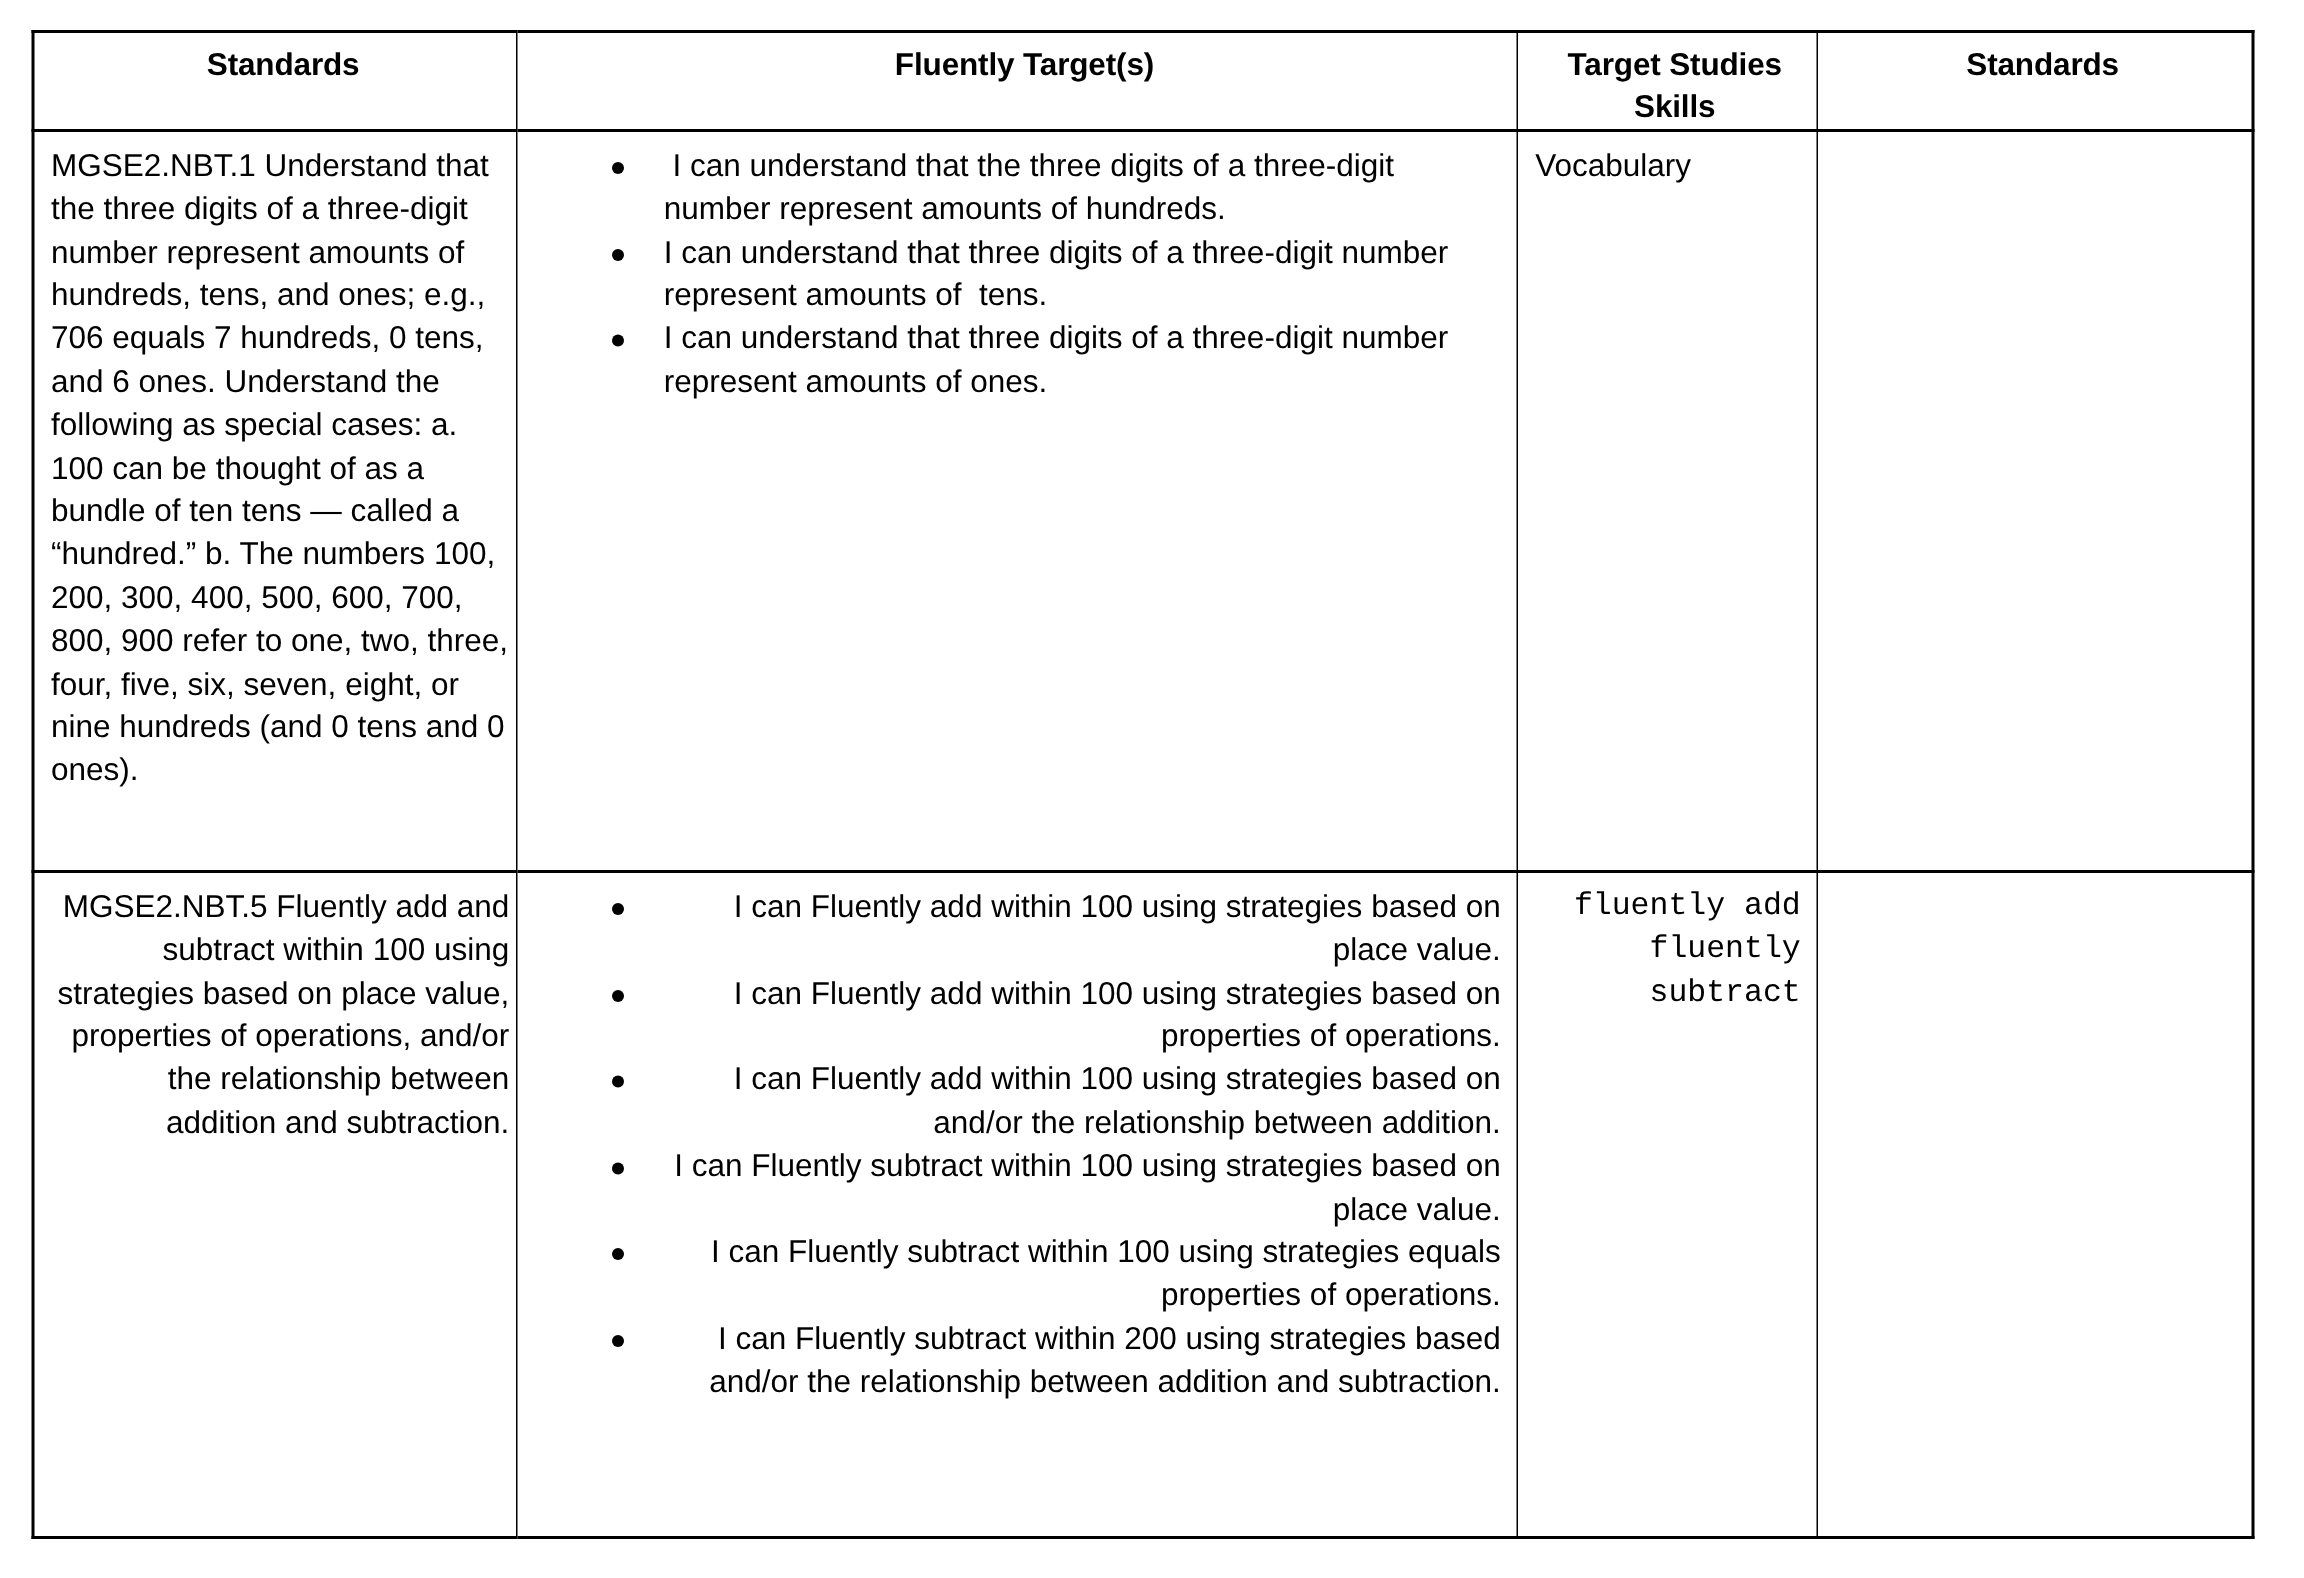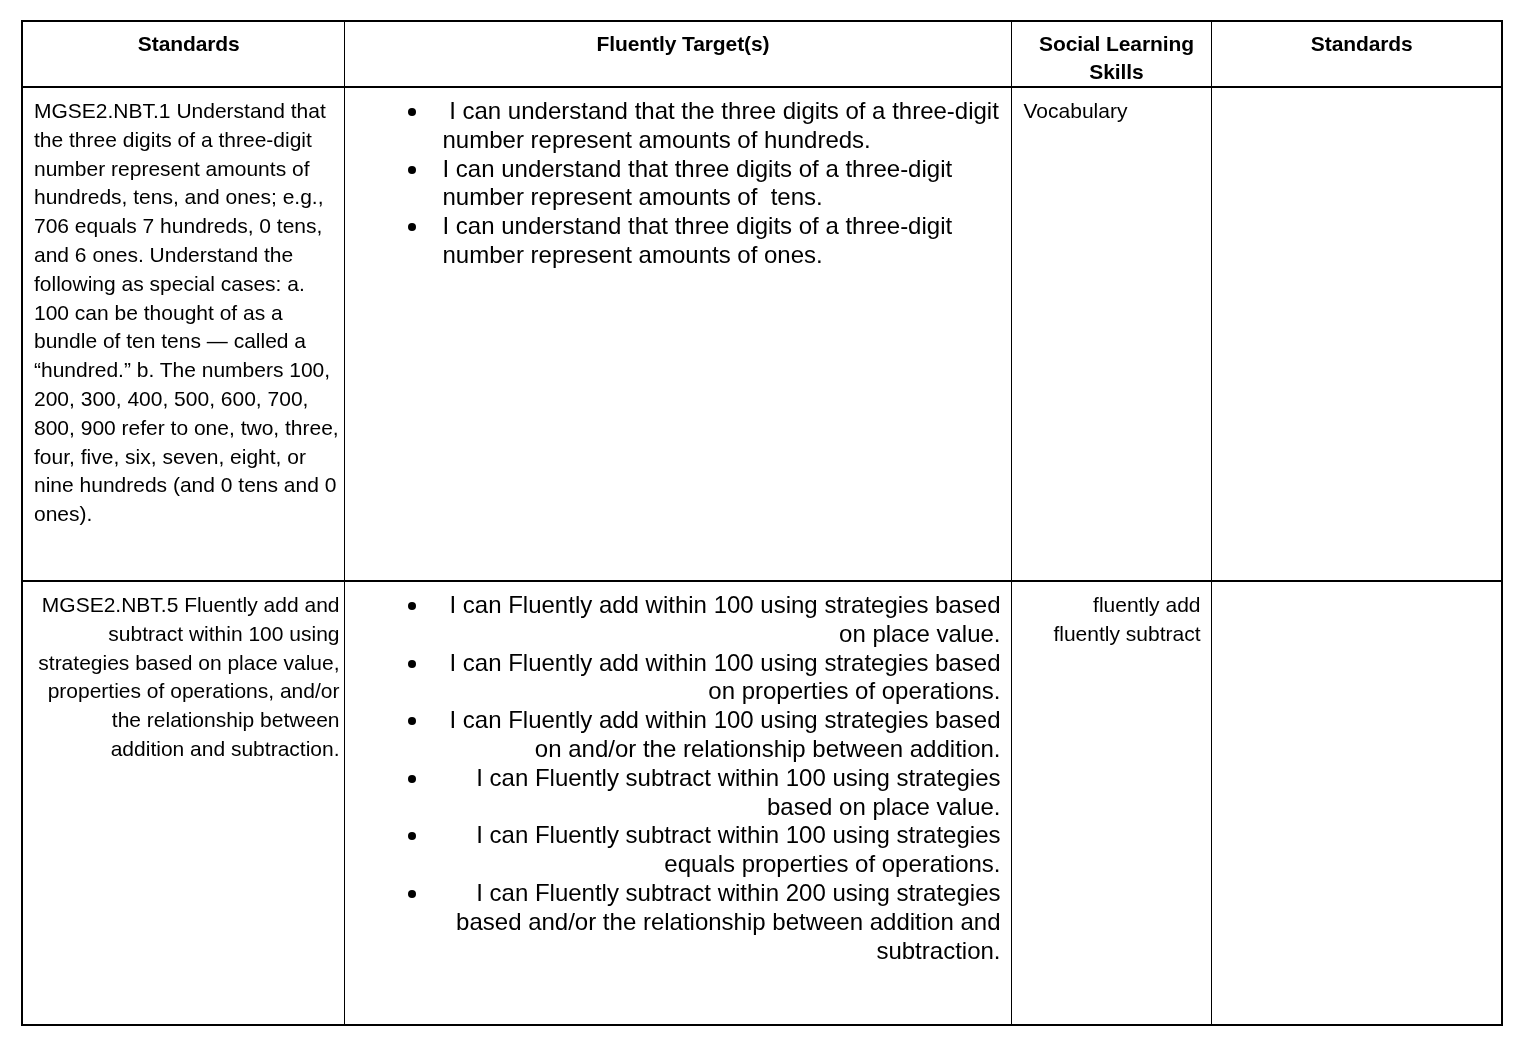--- a/index.html
+++ b/index.html
@@ -91,21 +91,21 @@
   
   ul.target-list {
     margin: 0;
     padding: 0;
     list-style: none;
   }
   ul.target-list li {
     position: relative;
     padding-left: 87px;
     margin: 0 0 0 0;
-    font-size: 24px;
+    font-size: 21px;
     line-height: 28.8px;
     text-indent: 0;
   }
   ul.target-list li .bullet-dot {
     position: absolute;
     left: 52px;
     top: 11px;
     width: 8px;
     height: 8px;
     background: #000000;
@@ -133,21 +133,21 @@
 
     <thead>
       <tr class="header-row">
         <th class="first-th">
           <div class="header-cell-inner">Standards</div>
         </th>
         <th>
           <div class="header-cell-inner">Fluently Target(s)</div>
         </th>
         <th>
-          <div class="header-cell-inner" style="white-space: pre-line;">Social Learning
+          <div class="header-cell-inner" style="white-space: pre-line;">Target Studies
 Skills</div>
         </th>
         <th class="last-th">
           <div class="header-cell-inner">Standards</div>
         </th>
       </tr>
     </thead>
 
     <tbody>
 
@@ -209,21 +209,21 @@
                 <span class="li-text"> I can Fluently subtract within 100 using strategies equals properties of operations.</span>
               </li>
               <li>
                 <span class="bullet-dot"></span>
                 <span class="li-text">I can Fluently subtract within 200 using strategies based and/or the relationship between addition and subtraction.</span>
               </li>
             </ul>
           </div>
         </td>
         <td>
-          <div class="cell-inner skills-text" style="white-space: pre-line;">fluently add
+          <div class="cell-inner skills-text" style="white-space: pre-line; font-family: Liberation Mono, monospace;">fluently add
 fluently subtract</div>
         </td>
         <td class="last-td">
           <div class="cell-inner vocab-empty"></div>
         </td>
       </tr>
 
     </tbody>
   </table>
 

